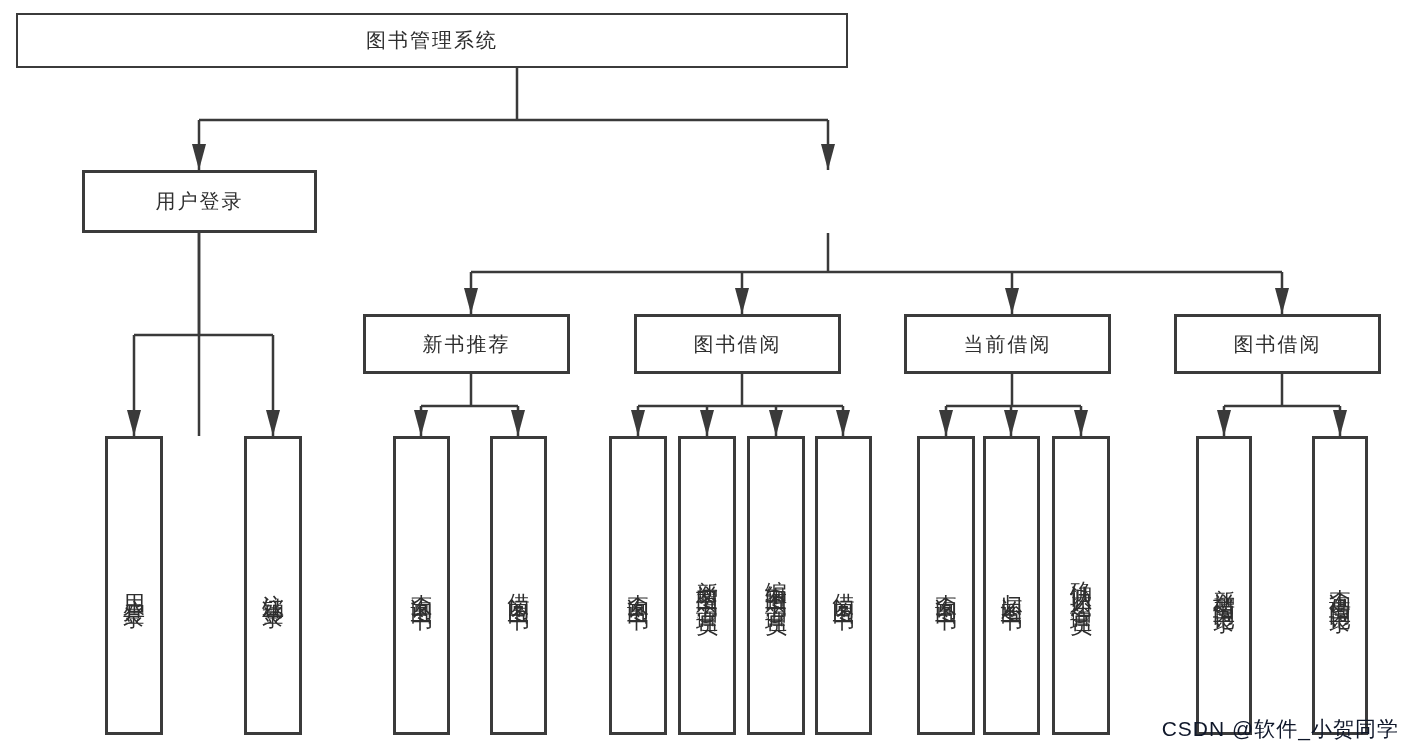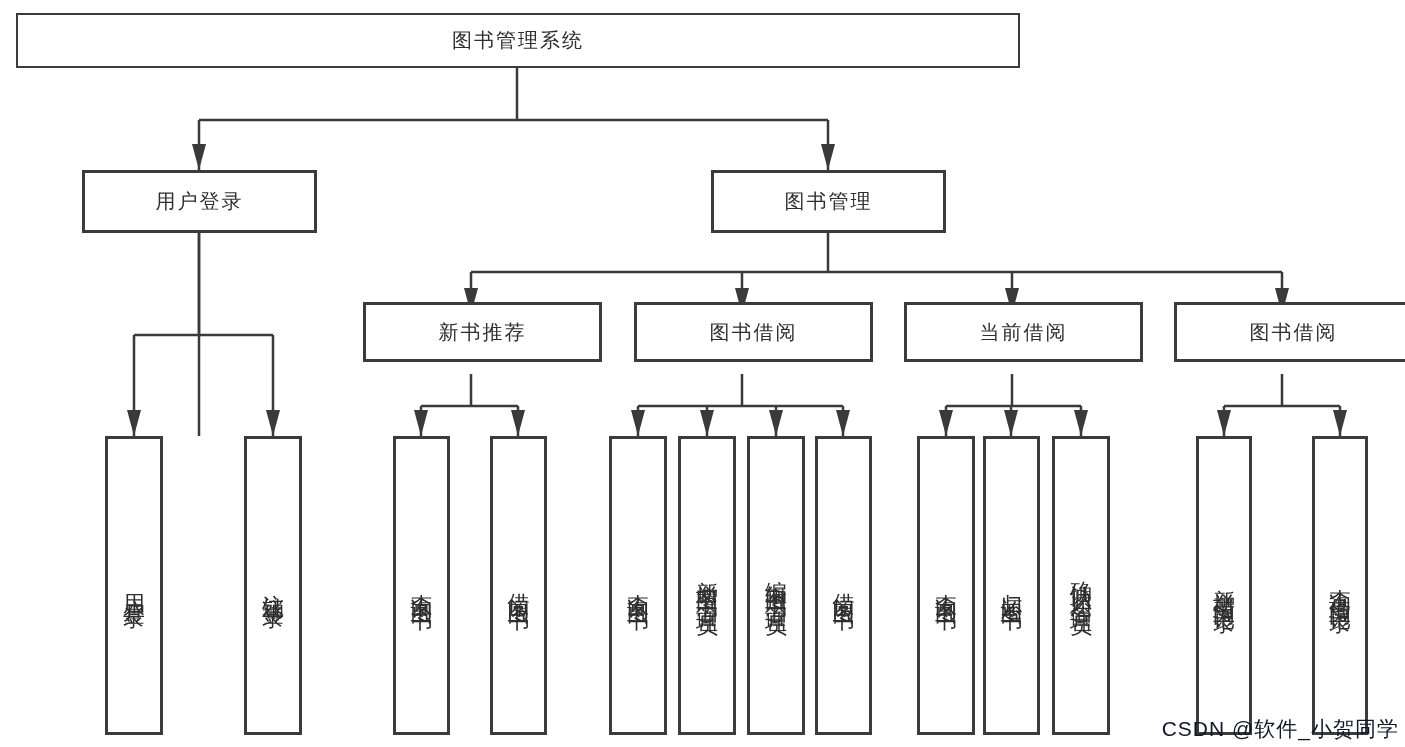--- a/index.html
+++ b/index.html
@@ -33,33 +33,33 @@
     justify-content: center;
     color: #2e2e2e;
   }
   .hbox {
     font-size: 20px;
     letter-spacing: 2px;
     white-space: nowrap;
   }
   .rootbox {
     left: 16px; top: 13px;
-    width: 1004px; height: 55px;
+    width: 832px; height: 55px;
     border-width: 2.5px;
     font-size: 20px;
   }
   .vbox span {
     writing-mode: vertical-rl;
     font-size: 22px;
     letter-spacing: 5px;
     line-height: 1;
     color: #2e2e2e;
   }
   .lvl2 { width: 235px; height: 63px; top: 170px; }
-  .lvl3 { width: 239px; height: 60px; top: 302px; }
+  .lvl3 { width: 207px; height: 60px; top: 314px; }
   .leaf { top: 436px; height: 299px; width: 58px; }
   .watermark {
     position: absolute;
     right: 6px;
     bottom: 4px;
     font-size: 21px;
     color: #0f172a;
     letter-spacing: 1px;
     white-space: nowrap;
   }
@@ -108,21 +108,20 @@
       <polygon points="1004,410 1018,410 1011,436"></polygon>
       <polygon points="1074,410 1088,410 1081,436"></polygon>
       <polygon points="1217,410 1231,410 1224,436"></polygon>
       <polygon points="1333,410 1347,410 1340,436"></polygon>
     </g>
   </svg>
 
   <div class="node hbox rootbox">图书管理系统</div>
 
   <div class="node hbox lvl2" style="left:82px;">用户登录</div>
-  <div class="node hbox lvl2" style="left:711px;">图书管理</div>
 
   <div class="node hbox lvl3" style="left:363px;">新书推荐</div>
   <div class="node hbox lvl3" style="left:634px;">图书借阅</div>
   <div class="node hbox lvl3" style="left:904px;">当前借阅</div>
   <div class="node hbox lvl3" style="left:1174px;">图书借阅</div>
 
   <div class="node vbox leaf" style="left:105px;">
     <span>用户登录</span>
   </div>
   <div class="node vbox leaf" style="left:244px;">

